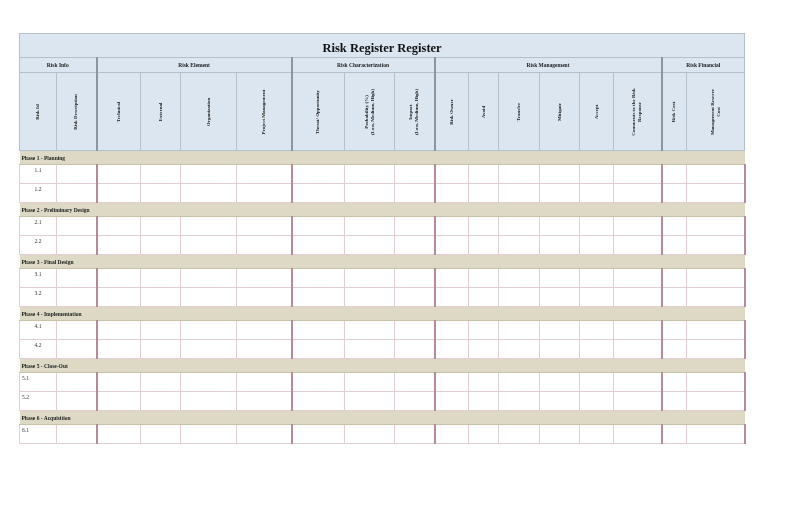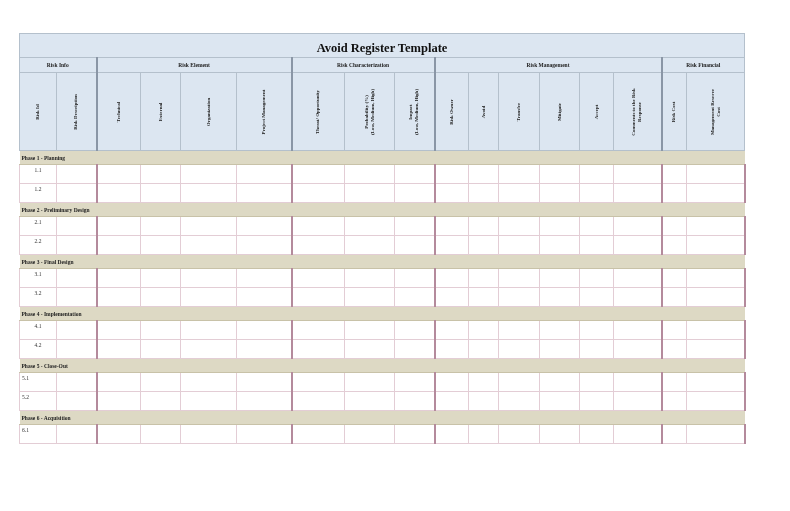--- a/index.html
+++ b/index.html
@@ -50,21 +50,21 @@
         <col style="width: 30px;">
         <col style="width: 41px;">
         <col style="width: 40px;">
         <col style="width: 34px;">
         <col style="width: 48px;">
         <col style="width: 25px;">
         <col style="width: 58px;">
       </colgroup>
     <thead>
       <tr class="title-row">
-        <th id="title-cell" colspan="17">Avoid Register Template</th>
+        <th id="title-cell" colspan="17">Risk Register Register</th>
       </tr>
       <tr class="group-row" id="group-row">
           <th colspan="2">Risk Info</th>
           <th colspan="4" class="thick-l">Risk Element</th>
           <th colspan="3" class="thick-l">Risk Characterization</th>
           <th colspan="6" class="thick-l">Risk Management</th>
           <th colspan="2" class="thick-l">Risk Financial</th>
         </tr>
       <tr class="col-row" id="col-row">
           <th>

